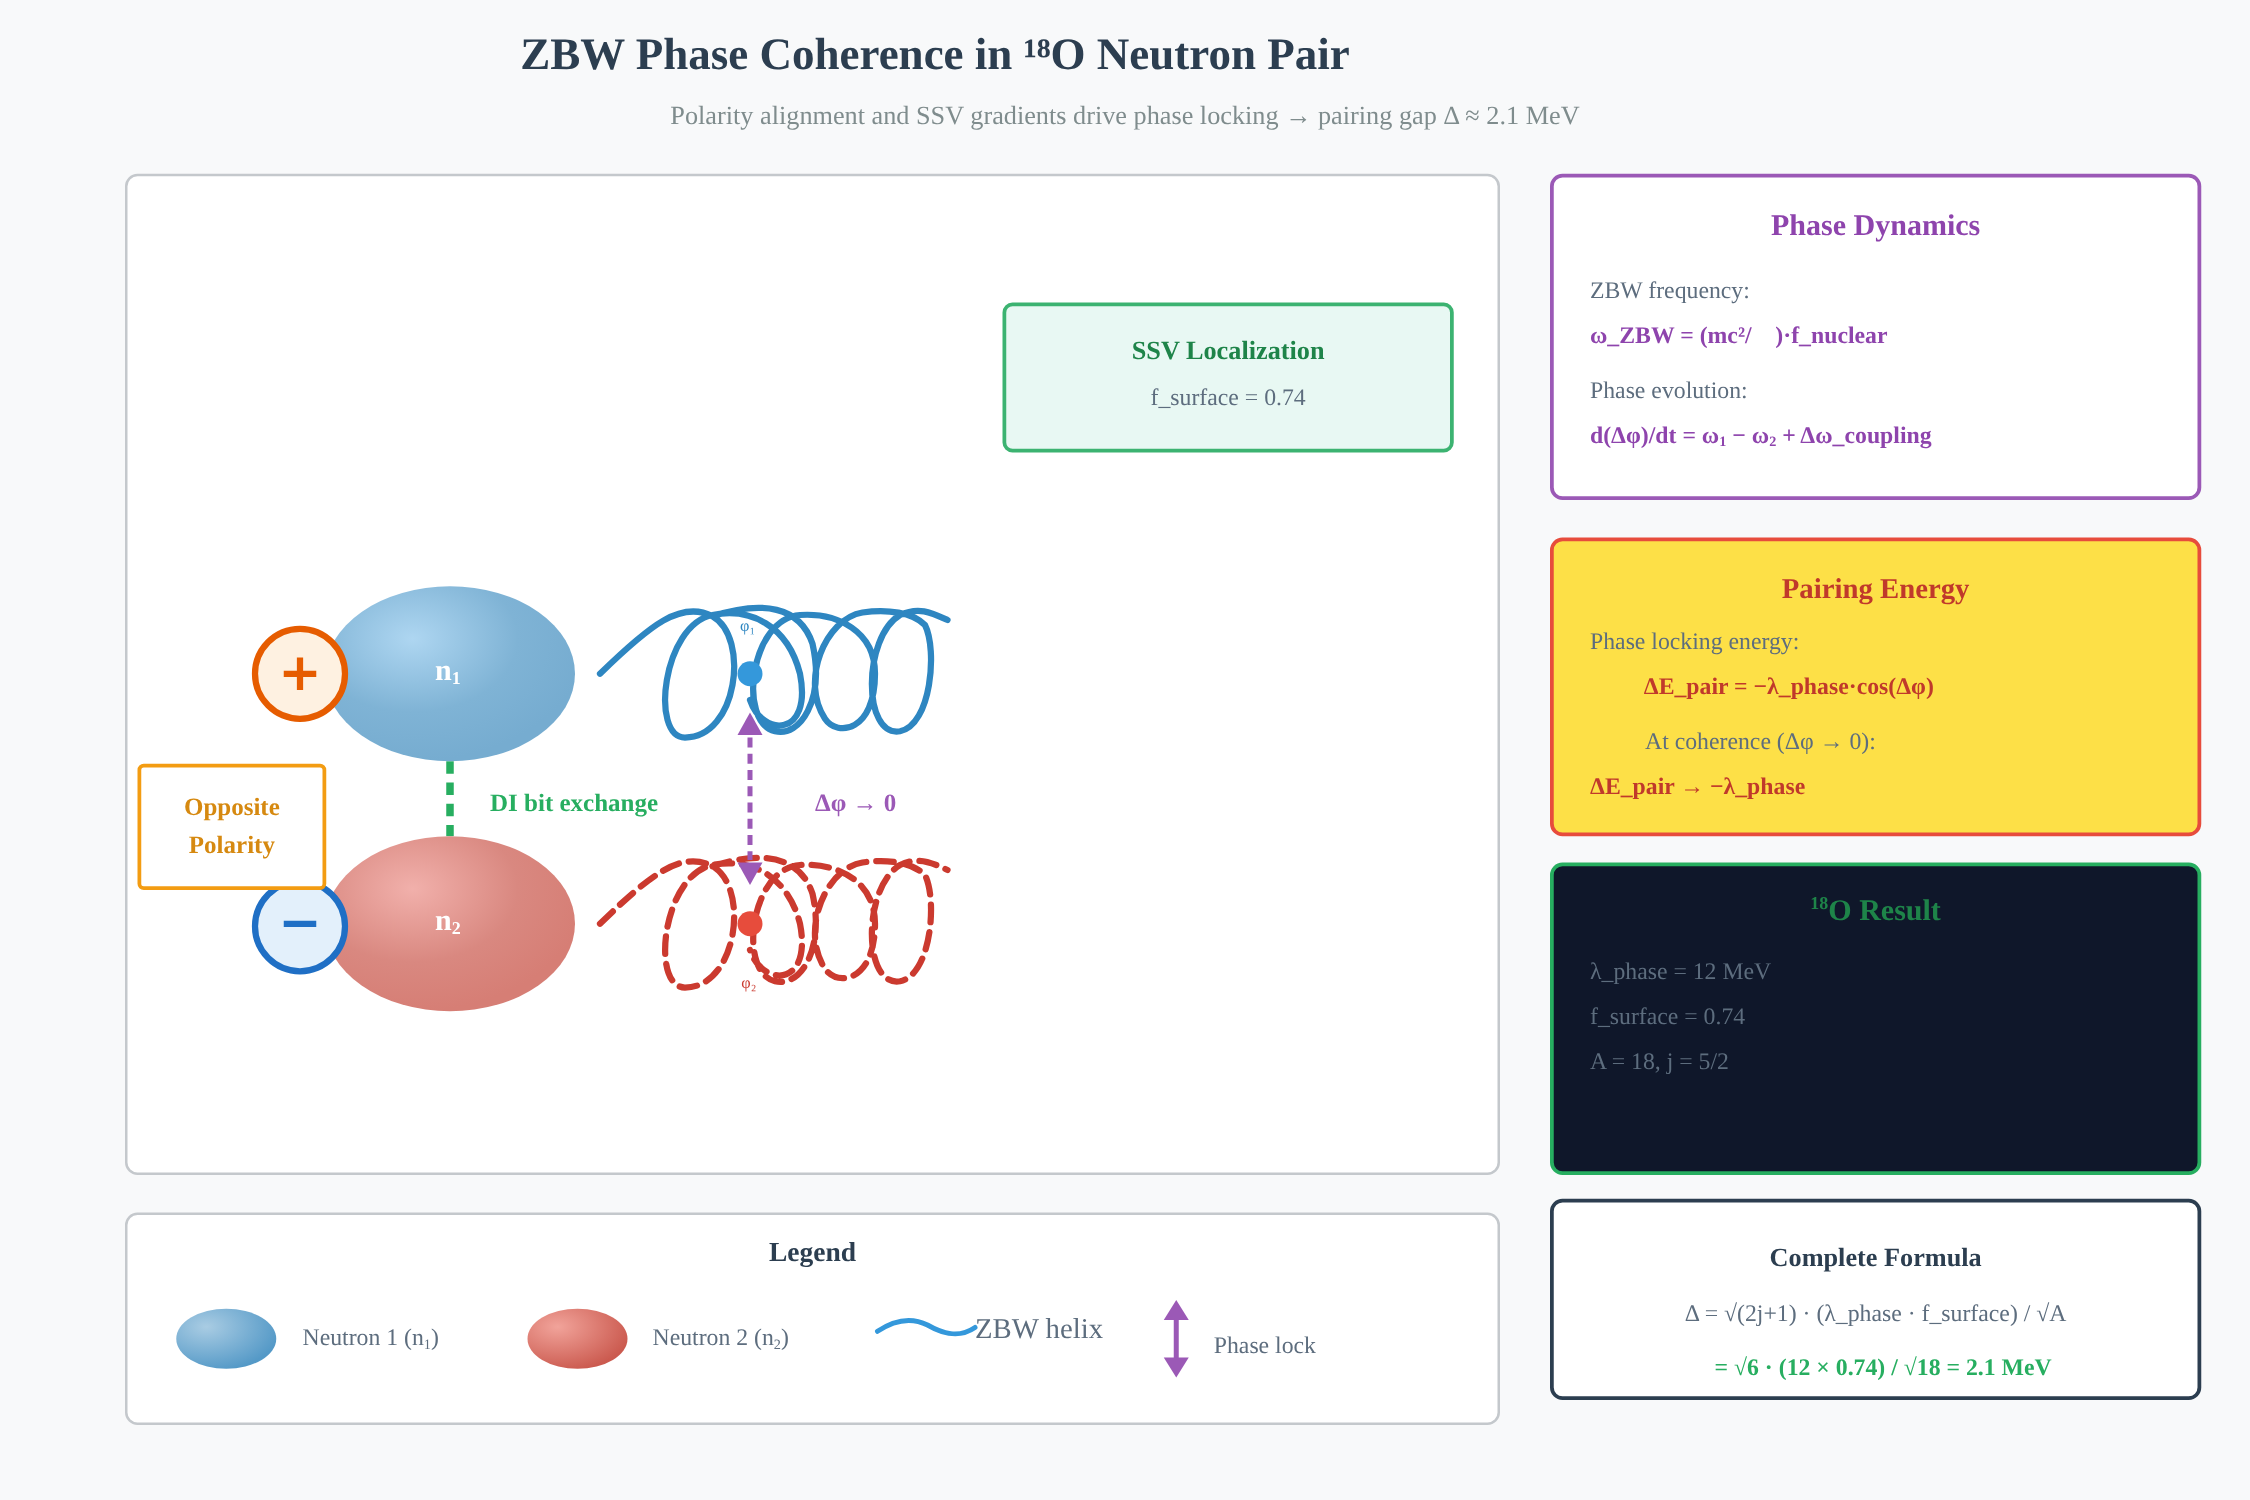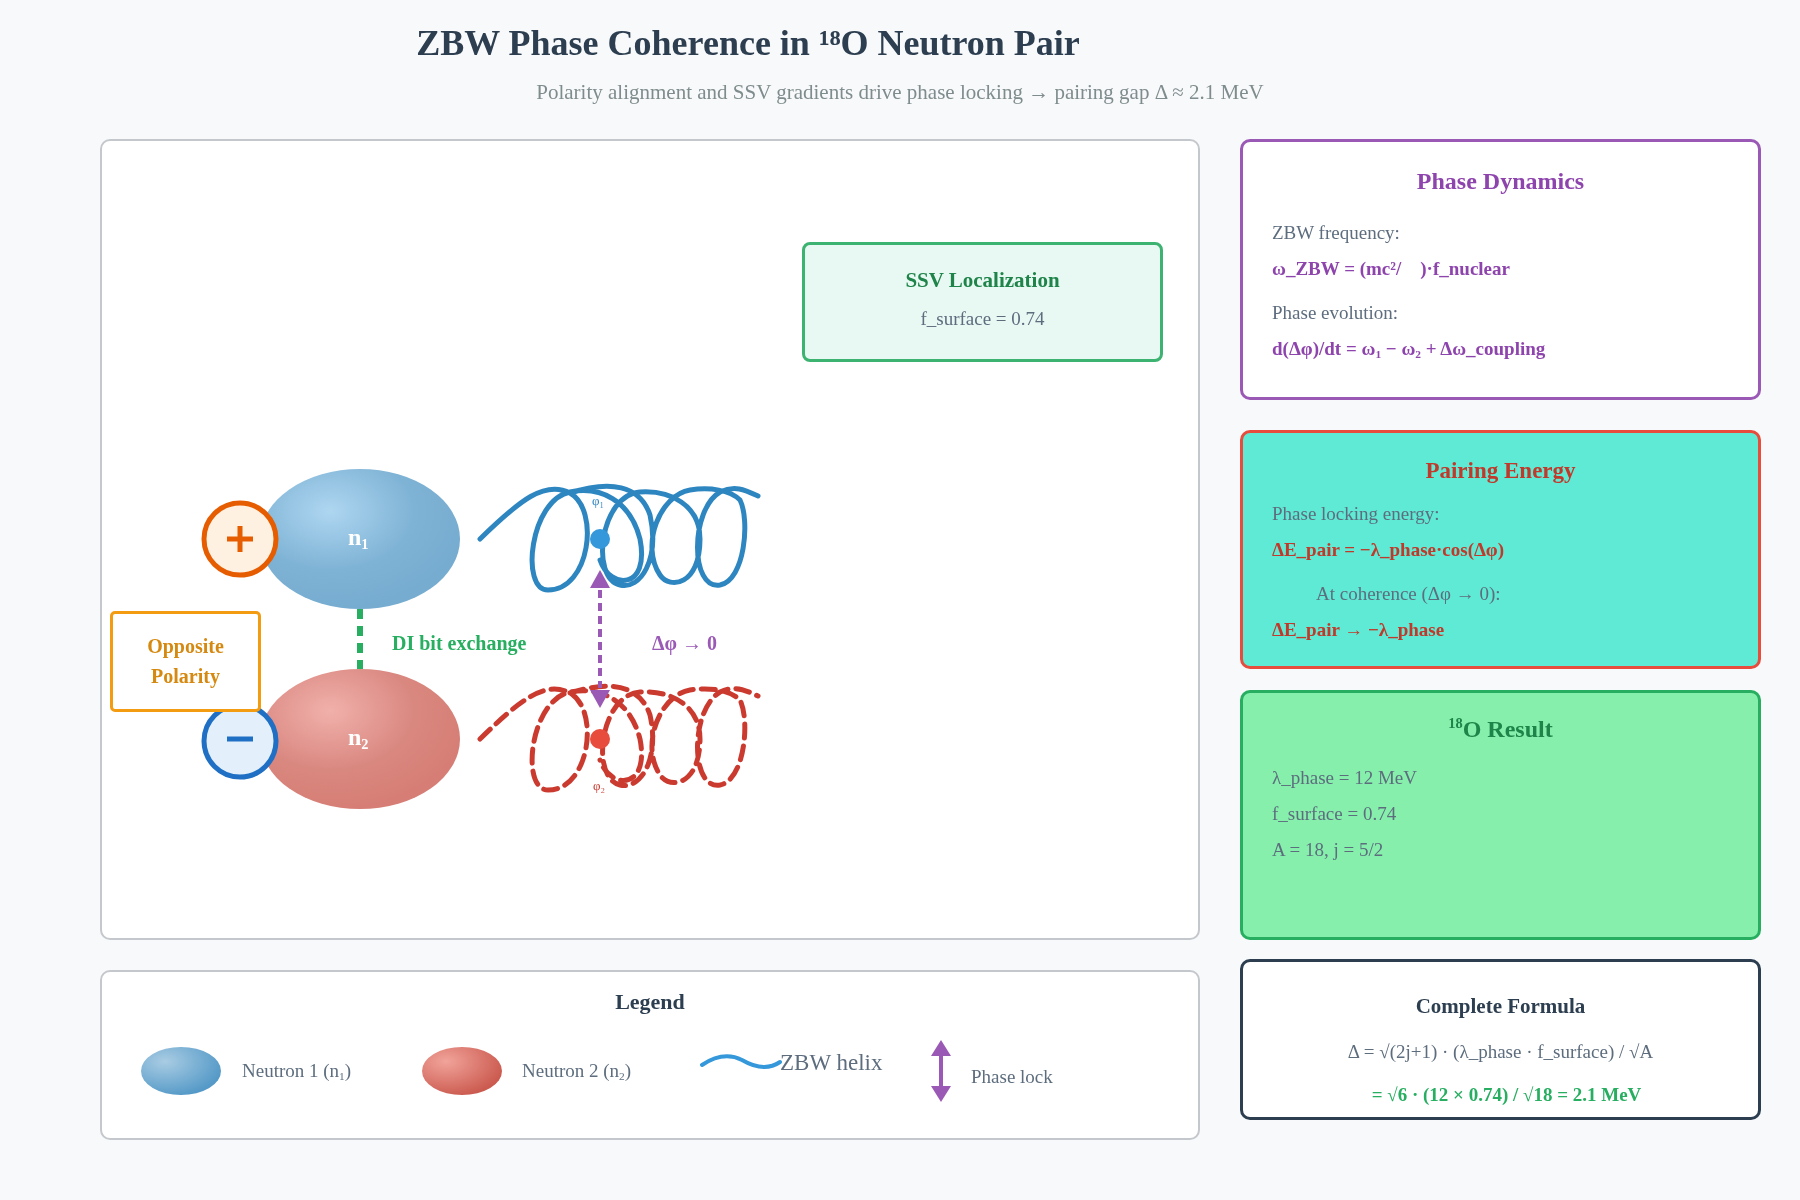--- a/index.html
+++ b/index.html
@@ -10,22 +10,22 @@
   .title { position:absolute; left:0; width:1496px; top:22px; text-align:center;
     font-size:36px; font-weight:bold; color:#2c3e50; }
   .subtitle { position:absolute; left:0; width:1800px; top:80px; text-align:center;
     font-size:21px; color:#7f8c8d; }
   .panel { position:absolute; box-sizing:border-box; border-radius:10px; background:#fff; }
   #canvas { left:100px; top:139px; width:1100px; height:801px; border:2px solid #c4c8cc; }
   #canvas svg { position:absolute; left:-2px; top:-2px; }
   #legend { left:100px; top:970px; width:1100px; height:170px; border:2px solid #c4c8cc; }
   .rp { left:1240px; width:521px; border:3px solid; }
   #dyn { top:139px; height:261px; border-color:#9b59b6; }
-  #pair { top:430px; height:239px; border-color:#e74c3c; background:#5eead4; }
-  #res { top:690px; height:250px; border-color:#27ae60; background:#86efac; }
+  #pair { top:430px; height:239px; border-color:#e74c3c; background:#fde047; }
+  #res { top:690px; height:250px; border-color:#27ae60; background:#0f172a; }
   #form { top:959px; height:161px; border-color:#2c3e50; }
   .ph { position:absolute; left:0; right:0; text-align:center; font-weight:bold; }
   .ln { position:absolute; left:29px; font-size:19px; white-space:nowrap; }
   .lbl { color:#5d6d7e; }
   .pur { color:#8e44ad; font-weight:bold; }
   .red { color:#c0392b; font-weight:bold; }
   .abs { position:absolute; white-space:nowrap; }
   .center { position:absolute; left:0; right:0; text-align:center; white-space:nowrap; }
   sub { font-size:60%; vertical-align:-0.25em; }
 </style>
@@ -139,21 +139,21 @@
   <div class="ln pur" style="top:116px;white-space:pre;">ω_ZBW = (mc²/    )·f_nuclear</div>
   <div class="ln lbl" style="top:160px;">Phase evolution:</div>
   <div class="ln pur" style="top:196px;">
     <span>d(Δφ)/dt = ω</span><sub>1</sub><span> − ω</span><sub>2</sub><span> + Δω_coupling</span>
   </div>
 </div>
 
 <div id="pair" class="panel rp">
   <div class="ph" style="top:25px;font-size:23px;color:#c0392b;">Pairing Energy</div>
   <div class="ln lbl" style="top:70px;">Phase locking energy:</div>
-  <div class="ln red" style="top:106px;">ΔE_pair = −λ_phase·cos(Δφ)</div>
+  <div class="ln red" style="top:106px;margin-left:43px;">ΔE_pair = −λ_phase·cos(Δφ)</div>
   <div class="ln lbl" style="top:150px;margin-left:44px;">At coherence (Δφ → 0):</div>
   <div class="ln red" style="top:186px;">ΔE_pair → −λ_phase</div>
 </div>
 
 <div id="res" class="panel rp">
   <div class="ph" style="top:22px;font-size:24px;color:#1e8449;">
     <sup style="font-size:60%;">18</sup><span>O Result</span>
   </div>
   <div class="ln lbl" style="top:74px;">λ_phase = 12 MeV</div>
   <div class="ln lbl" style="top:110px;">f_surface = 0.74</div>

